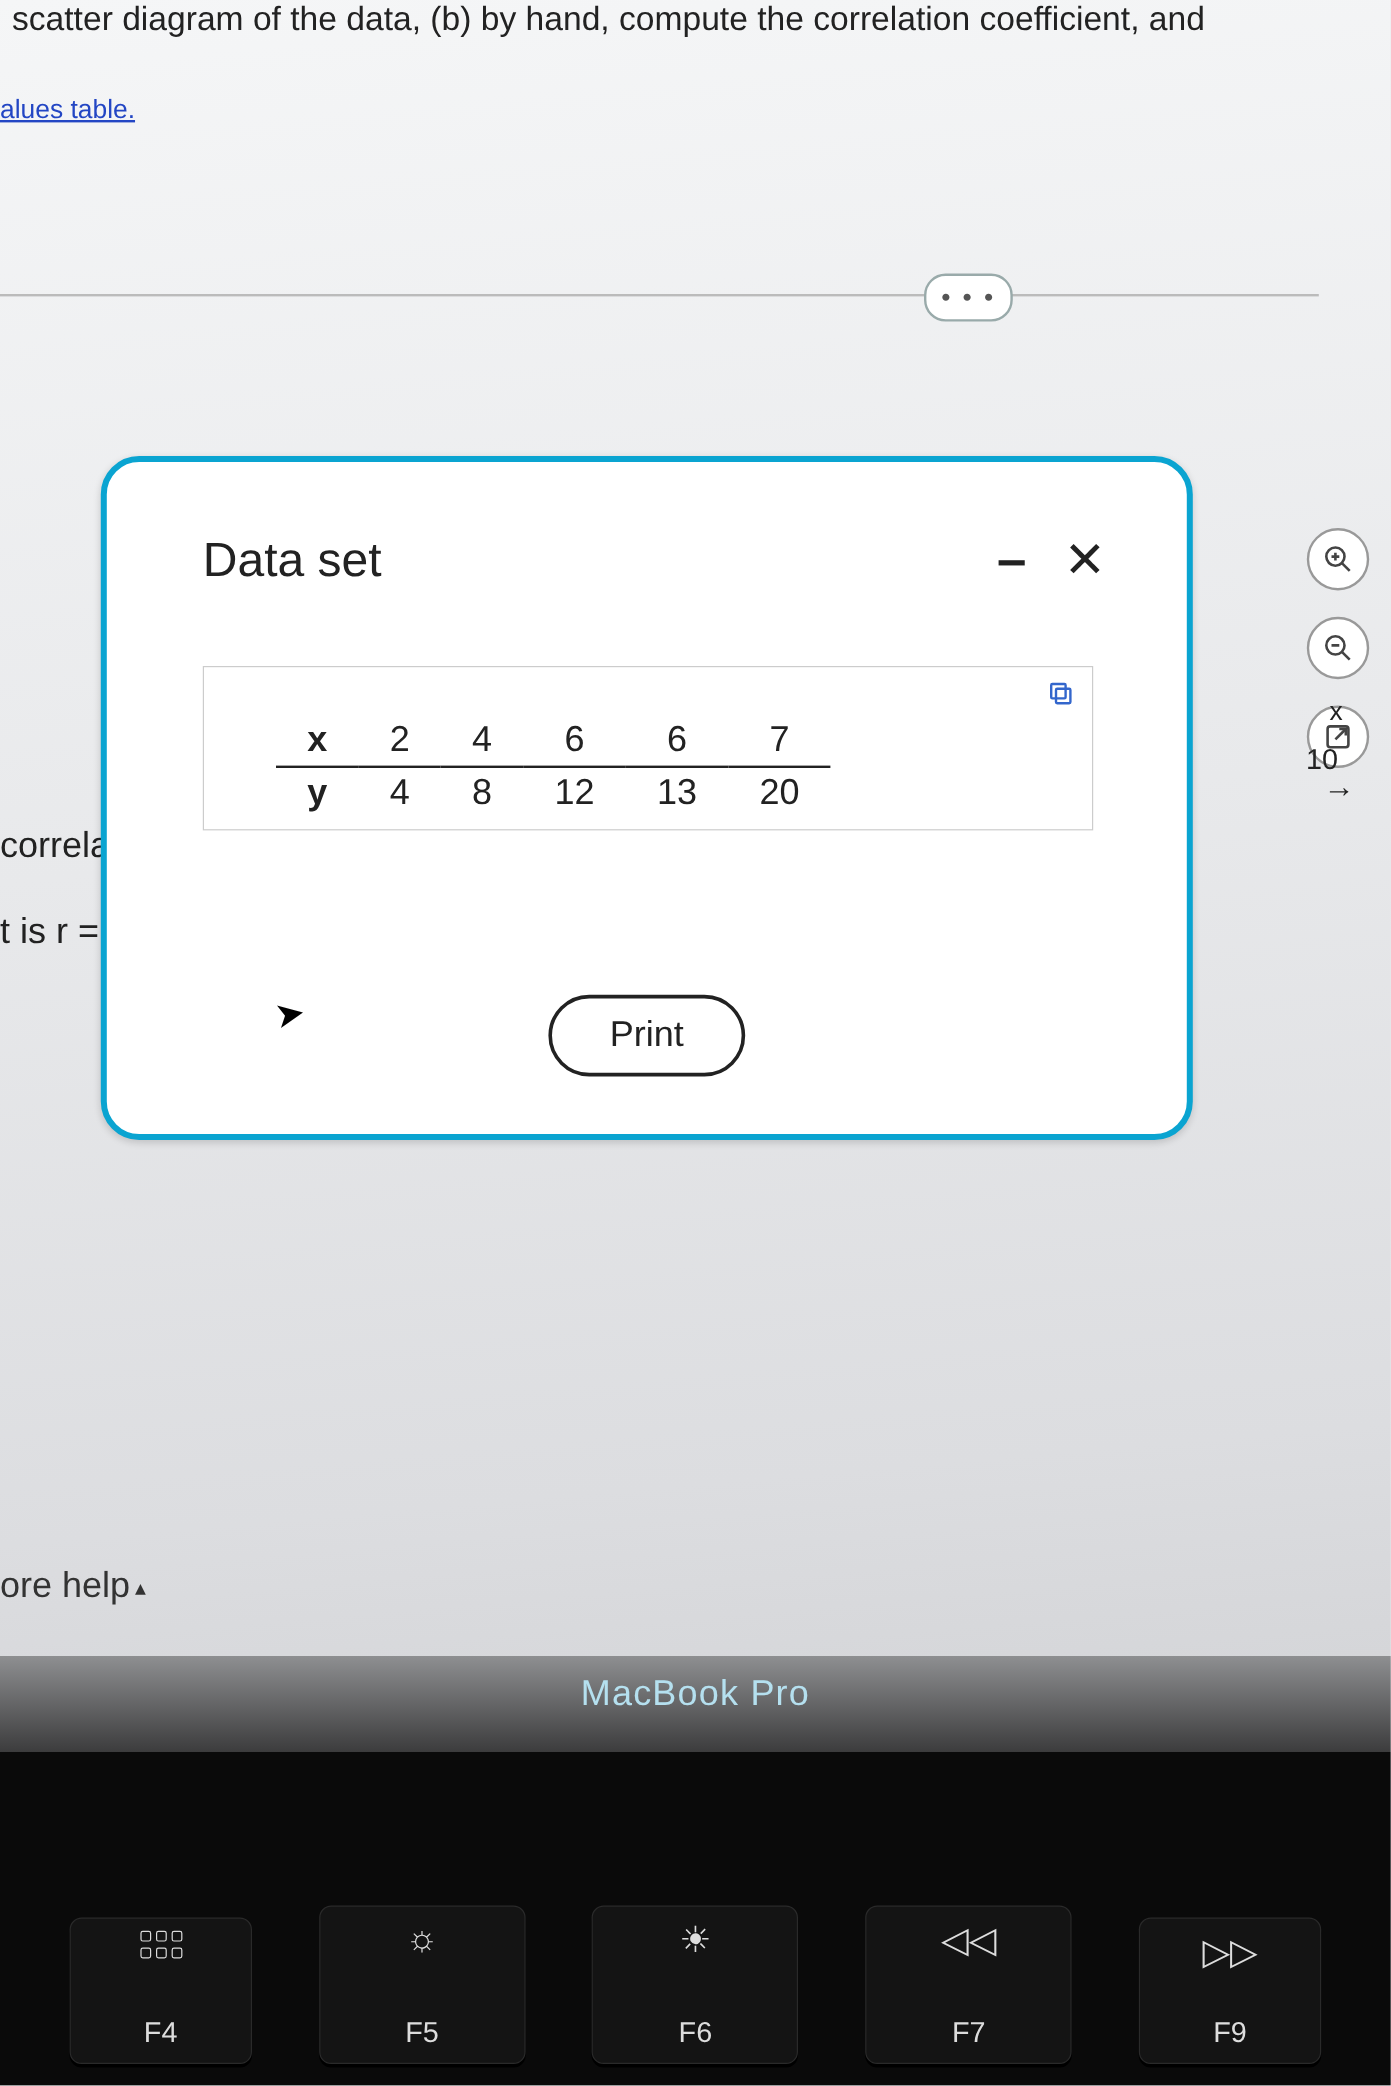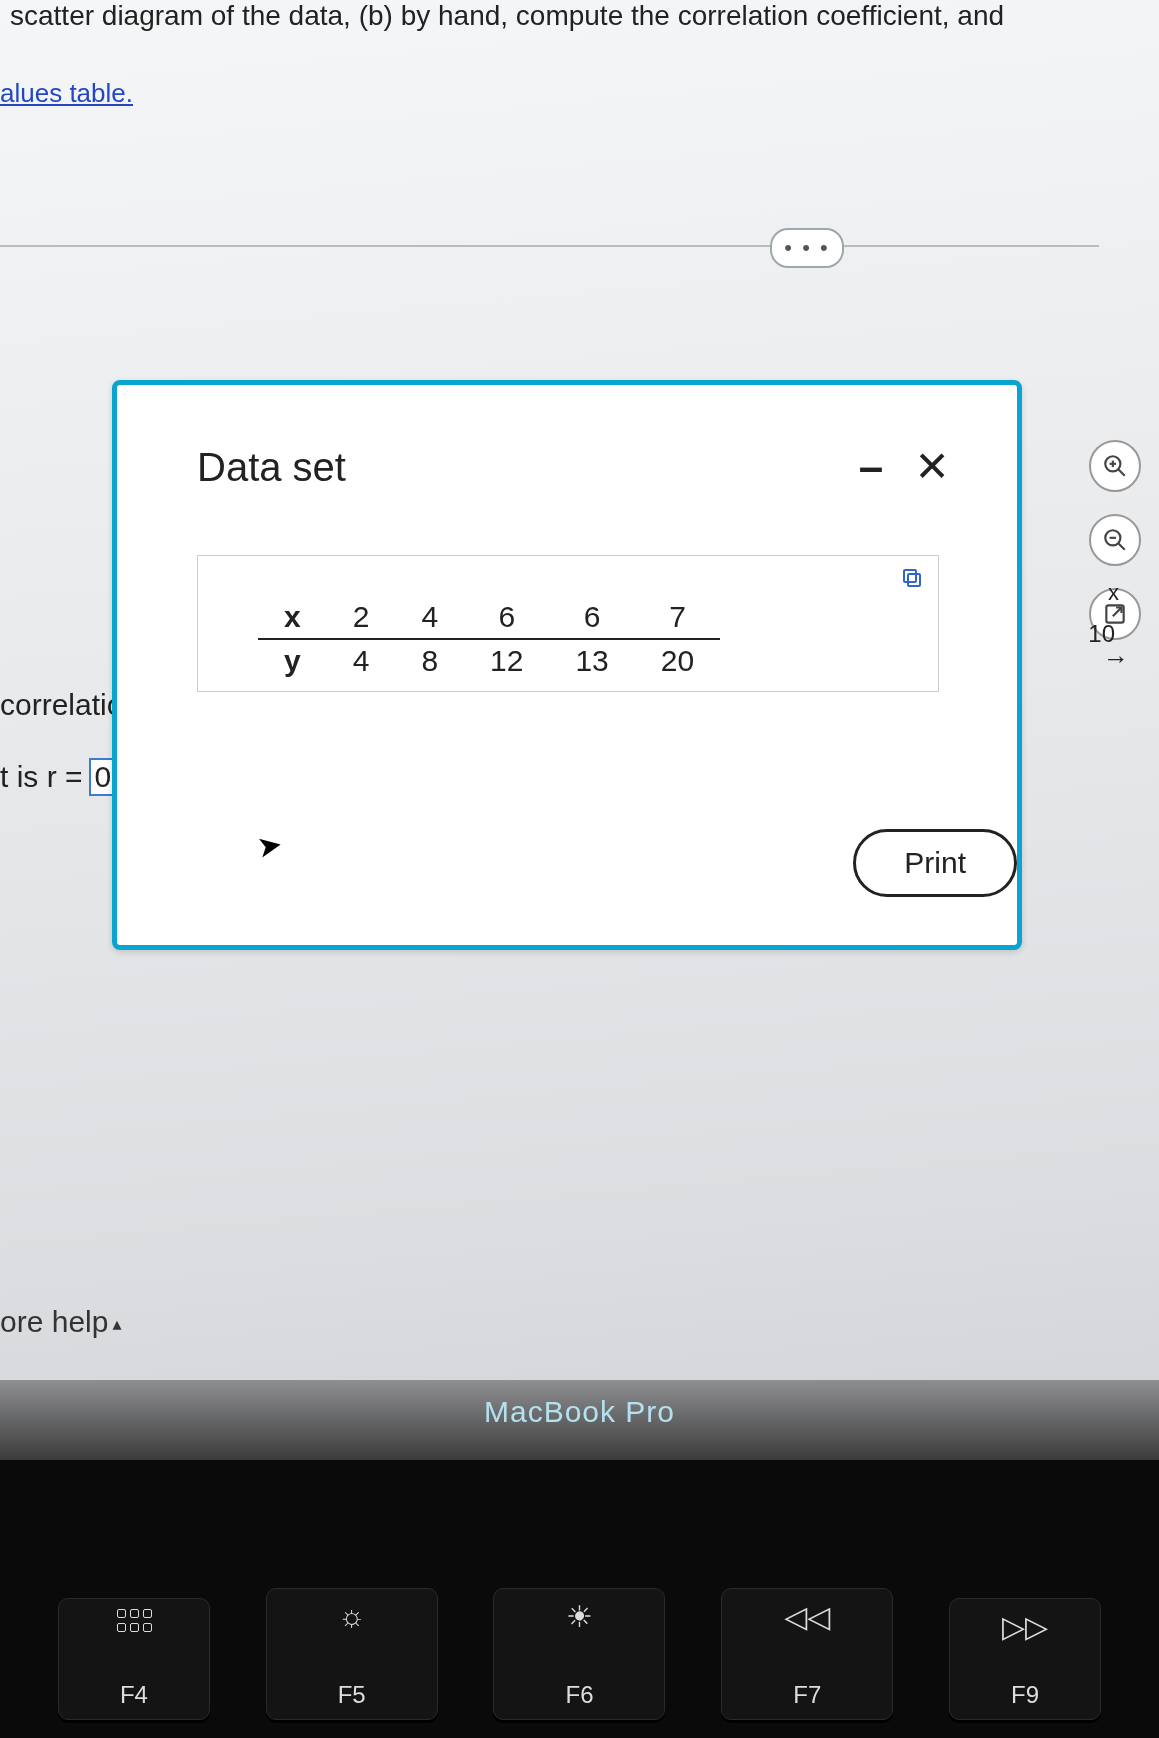--- a/index.html
+++ b/index.html
@@ -1,40 +1,40 @@
 <!DOCTYPE html>
 <html><head>
 <meta charset="utf-8">
 <style>
   html,body{margin:0;padding:0;font-family:Arial,Helvetica,sans-serif;background:#e9eaec;width:1159px;height:1738px;overflow:hidden;position:relative;color:#222}
   .page{position:absolute;inset:0;background:linear-gradient(175deg,#f5f6f7 0%,#e8e9eb 40%,#dcdde0 70%,#c8c9cc 100%)}
   .top-text{position:absolute;top:0;left:10px;right:0;font-size:28px;color:#222;white-space:nowrap;overflow:hidden}
-  .link-text{position:absolute;top:78px;left:0;font-size:26px;color:#2346c4;text-decoration:underline}
+  .link-text{position:absolute;top:78px;left:0;font-size:22px;color:#2346c4;text-decoration:underline}
   .divider{position:absolute;top:245px;left:0;right:60px;border-top:2px solid #bbb}
   .ellipsis-btn{position:absolute;top:228px;left:770px;width:70px;height:36px;border:2px solid #9aa;border-radius:18px;background:#fff;display:flex;align-items:center;justify-content:center;color:#555;font-size:22px;letter-spacing:2px}
   .instruction{position:absolute;top:295px;left:0;font-size:30px;color:#222}
   .correlatio{position:absolute;top:688px;left:0;font-size:30px;color:#222}
   .r-line{position:absolute;top:758px;left:0;font-size:30px;color:#222;display:flex;align-items:center}
   .r-box{border:2px solid #3b7bd6;padding:0 4px;margin-left:6px;background:#fdfdfd}
   .more-help{position:absolute;top:1305px;left:0;font-size:30px;color:#333;font-weight:normal}
   .more-help .tri{font-size:18px;vertical-align:middle;margin-left:4px}
 
   
-  .modal{position:absolute;top:380px;left:112px;width:900px;height:560px;border:5px solid #0aa4d1;border-radius:8px;background:#fff;box-shadow:0 2px 6px rgba(0,0,0,.15)}
+  .modal{position:absolute;top:380px;left:84px;width:900px;height:560px;border:5px solid #0aa4d1;border-radius:32px;background:#fff;box-shadow:0 2px 6px rgba(0,0,0,.15)}
   .modal-title{position:absolute;top:60px;left:80px;font-size:40px;color:#222}
   .modal-min{position:absolute;top:62px;right:126px;width:40px;height:40px;font-size:44px;font-weight:bold;color:#222;display:flex;align-items:center;justify-content:center;line-height:0}
   .modal-close{position:absolute;top:56px;right:60px;width:50px;height:50px;font-size:42px;color:#222;display:flex;align-items:center;justify-content:center}
   .table-wrap{position:absolute;top:170px;left:80px;width:740px;height:135px;border:1px solid #ccc}
   .copy-icon{position:absolute;top:10px;right:14px;width:24px;height:24px;color:#36c}
   .copy-icon svg{width:24px;height:24px}
   table.dataset{position:absolute;top:40px;left:60px;border-collapse:collapse;font-size:30px}
   table.dataset td{padding:4px 26px;text-align:center}
   table.dataset tr:first-child td{border-bottom:2px solid #222}
   table.dataset td:first-child{font-weight:bold}
-  .btns{position:absolute;bottom:48px;left:0;right:0;display:flex;justify-content:flex-end;gap:40px}
+  .btns{position:absolute;bottom:48px;left:0;right:0;display:flex;justify-content:center;gap:40px}
   .btn{font-size:30px;padding:14px 48px;border-radius:40px;cursor:pointer}
   .btn-print{background:#fff;border:3px solid #222;color:#222}
   .btn-done{background:#0b1e33;border:3px solid #0b1e33;color:#fff}
   .cursor{position:absolute;bottom:82px;left:140px;font-size:30px;color:#000;transform:rotate(-10deg)}
 
   
   .side-tools{position:absolute;top:440px;right:18px;display:flex;flex-direction:column;gap:22px;align-items:center}
   .tool{width:48px;height:48px;border:2px solid #999;border-radius:50%;background:#fff;display:flex;align-items:center;justify-content:center}
   .tool svg{width:26px;height:26px;stroke:#444;fill:none;stroke-width:2}
   .axis-label{position:absolute;top:580px;right:40px;font-size:22px;color:#222}

